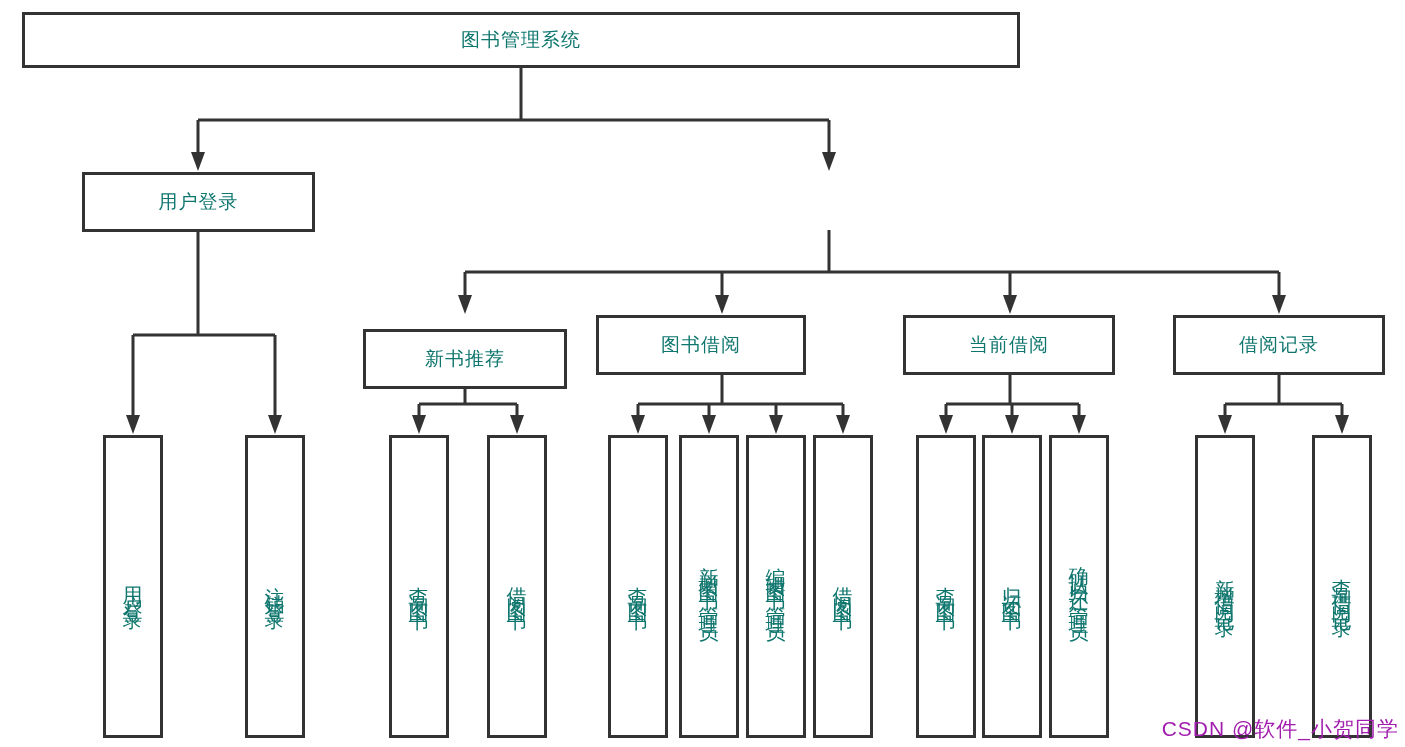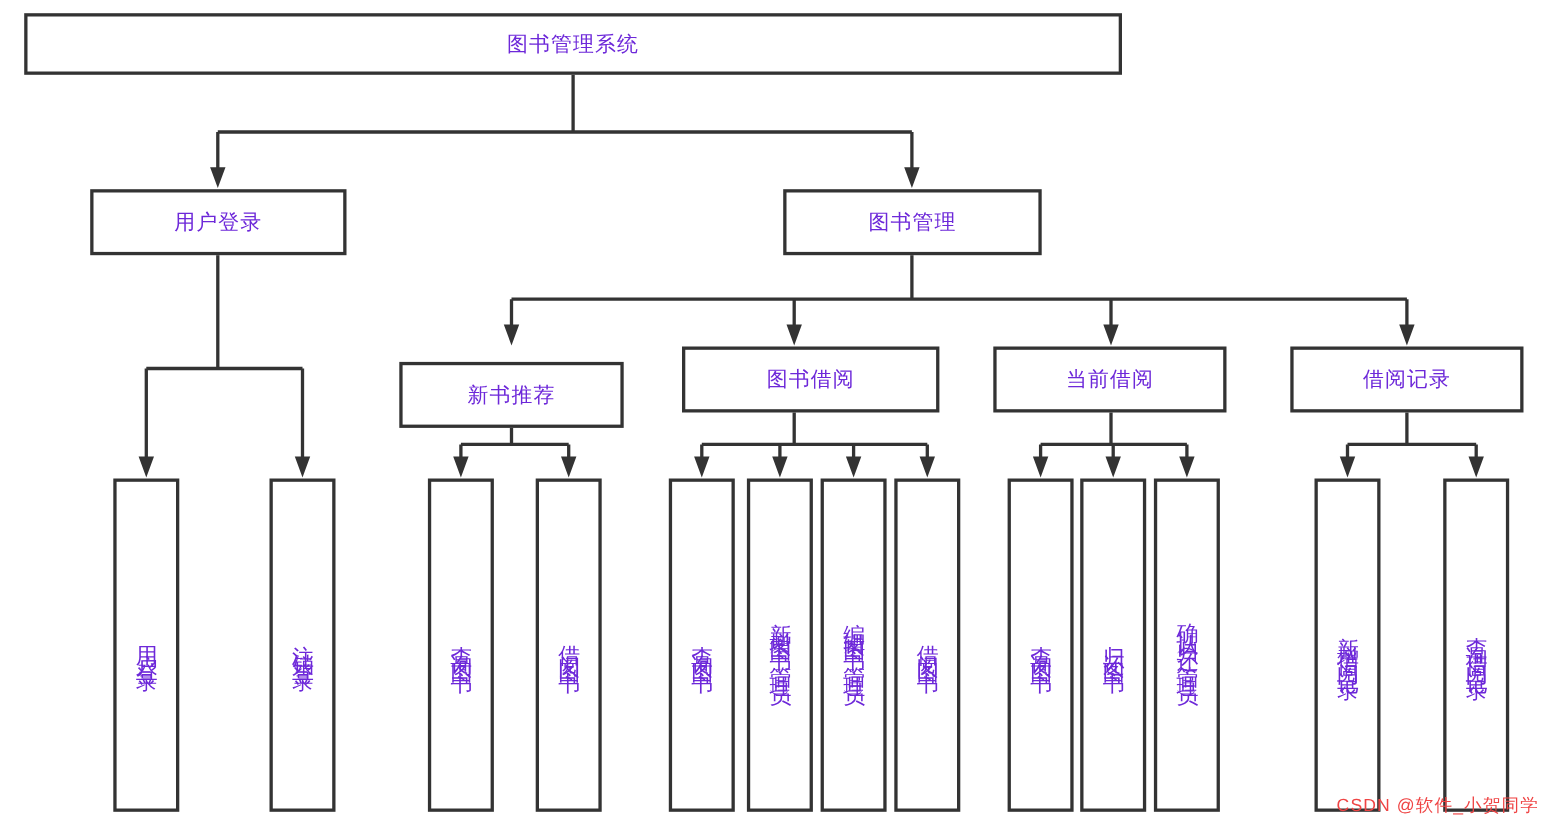--- a/index.html
+++ b/index.html
@@ -12,42 +12,42 @@
   }
   #connectors{position:absolute;left:0;top:0;width:1405px;height:747px;}
   .node{
     position:absolute;
     box-sizing:border-box;
     border:3px solid #333333;
     background:#ffffff;
     display:flex;
     align-items:center;
     justify-content:center;
-    color:#6d28d9;
+    color:#0f766e;
   }
   .node.h span{
     font-size:19px;
     letter-spacing:1px;
     white-space:nowrap;
   }
   .node.v{width:60px;top:435px;height:303px;}
   .node.v .vtext{
     writing-mode:vertical-rl;
     text-orientation:mixed;
     font-size:20px;
     letter-spacing:8px;
     line-height:1;
     white-space:nowrap;
   }
   #watermark{
     position:absolute;
     right:6px;
     bottom:4px;
-    font-size:16px;
-    color:#ef4444;
+    font-size:21px;
+    color:#a21caf;
     letter-spacing:1px;
     white-space:nowrap;
   }
 </style>
 </head>
 <body>
 
 <div id="canvas">
 
   <svg id="connectors" viewBox="0 0 1405 747" xmlns="http://www.w3.org/2000/svg">
@@ -72,28 +72,25 @@
       M1335 415 L1349 415 L1342 434 Z"></path>
   </svg>
 
   <div class="node h" style="left:22px;top:12px;width:998px;height:56px">
     <span>图书管理系统</span>
   </div>
 
   <div class="node h" style="left:82px;top:172px;width:233px;height:60px">
     <span>用户登录</span>
   </div>
-  <div class="node h" style="left:712px;top:172px;width:235px;height:60px">
-    <span>图书管理</span>
-  </div>
 
   <div class="node h" style="left:363px;top:329px;width:204px;height:60px">
     <span>新书推荐</span>
   </div>
-  <div class="node h" style="left:620px;top:315px;width:234px;height:60px">
+  <div class="node h" style="left:596px;top:315px;width:210px;height:60px">
     <span>图书借阅</span>
   </div>
   <div class="node h" style="left:903px;top:315px;width:212px;height:60px">
     <span>当前借阅</span>
   </div>
   <div class="node h" style="left:1173px;top:315px;width:212px;height:60px">
     <span>借阅记录</span>
   </div>
 
   <div class="node v" style="left:103px">

